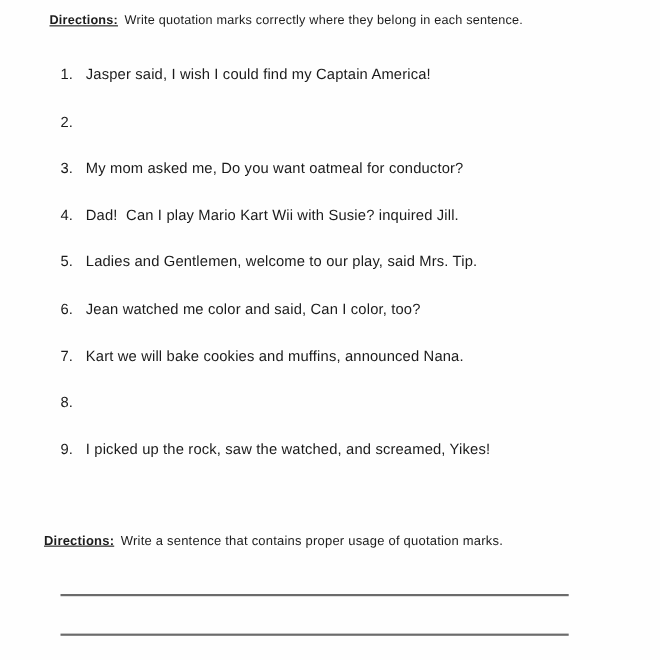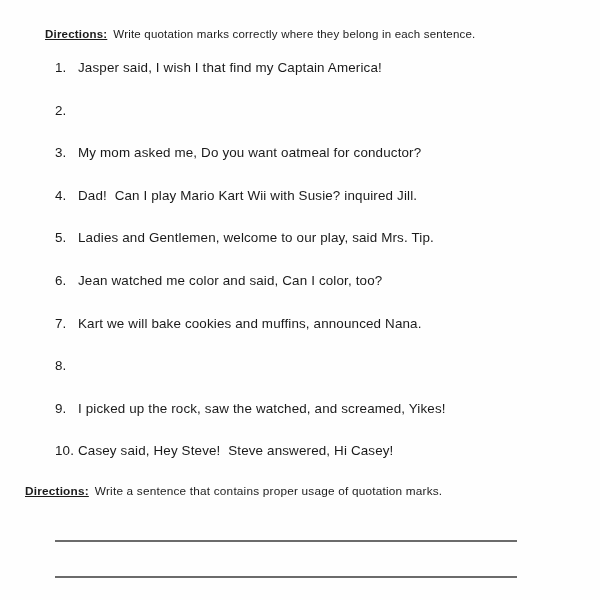--- a/index.html
+++ b/index.html
@@ -21,22 +21,22 @@
     font-size:11.5px;
     letter-spacing:0.2px;
     color:#1c1c1c;
     white-space:pre-wrap;
   }
   .directions .dir-label{
     font-weight:bold;
     text-decoration:underline;
     margin-right:6px;
   }
-  .directions-top{ top:28px; left:33px; width:540px;padding-left:12px; }
-  .directions-bottom{ top:484px; left:25px; width:540px; font-size:11.8px;}
+  .directions-top{ top:13px; left:33px; width:540px;padding-left:12px; }
+  .directions-bottom{ top:484px; left:40px; width:540px; font-size:11.8px;}
   .sentences{
     position:absolute;
     top:60px; left:55px; right:20px;
   }
   .sentence{
     height:42.6px;
     display:flex;
     align-items:flex-start;
     font-size:13.4px;
     letter-spacing:0.15px;
@@ -58,30 +58,29 @@
   .answer-line.second{ top:576px; }
 </style>
 </head>
 <body>
 
 <div class="page">
 
   <div class="directions directions-top"><span class="dir-label">Directions:</span><span>Write quotation marks correctly where they belong in each sentence.</span></div>
 
   <div class="sentences">
-    <div class="sentence"><span class="num">1.</span><span class="txt">Jasper said, I wish I that find my Captain America!</span></div>
+    <div class="sentence"><span class="num">1.</span><span class="txt">Jasper said, I wish I could find my Captain America!</span></div>
     <div class="sentence"><span class="num">2.</span></div>
     <div class="sentence"><span class="num">3.</span><span class="txt">My mom asked me, Do you want oatmeal for conductor?</span></div>
     <div class="sentence"><span class="num">4.</span><span class="txt">Dad!  Can I play Mario Kart Wii with Susie? inquired Jill.</span></div>
     <div class="sentence"><span class="num">5.</span><span class="txt">Ladies and Gentlemen, welcome to our play, said Mrs. Tip.</span></div>
     <div class="sentence"><span class="num">6.</span><span class="txt">Jean watched me color and said, Can I color, too?</span></div>
     <div class="sentence"><span class="num">7.</span><span class="txt">Kart we will bake cookies and muffins, announced Nana.</span></div>
     <div class="sentence"><span class="num">8.</span></div>
     <div class="sentence"><span class="num">9.</span><span class="txt">I picked up the rock, saw the watched, and screamed, Yikes!</span></div>
-    <div class="sentence"><span class="num">10.</span><span class="txt">Casey said, Hey Steve!  Steve answered, Hi Casey!</span></div>
   </div>
 
   <div class="directions directions-bottom"><span class="dir-label">Directions:</span><span>Write a sentence that contains proper usage of quotation marks.</span></div>
 
   <div class="answer-line first"></div>
   <div class="answer-line second"></div>
 
 </div>
 
 </body></html>

